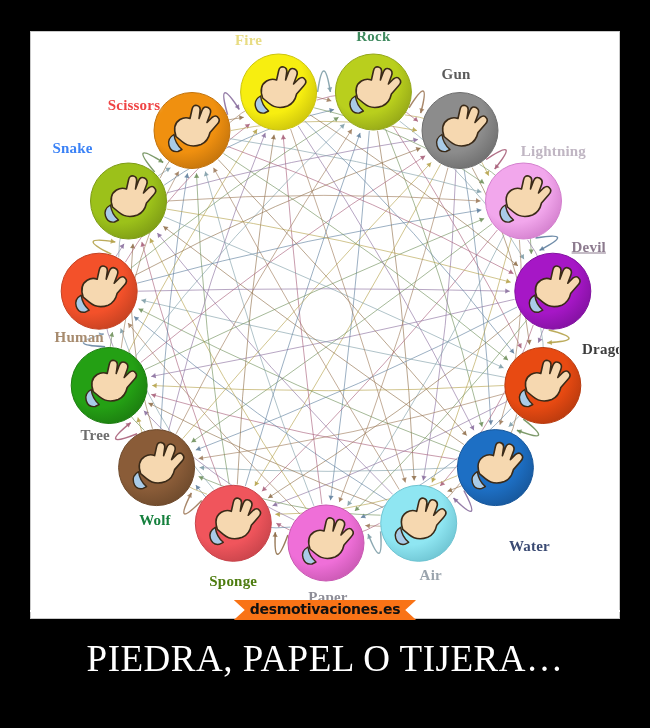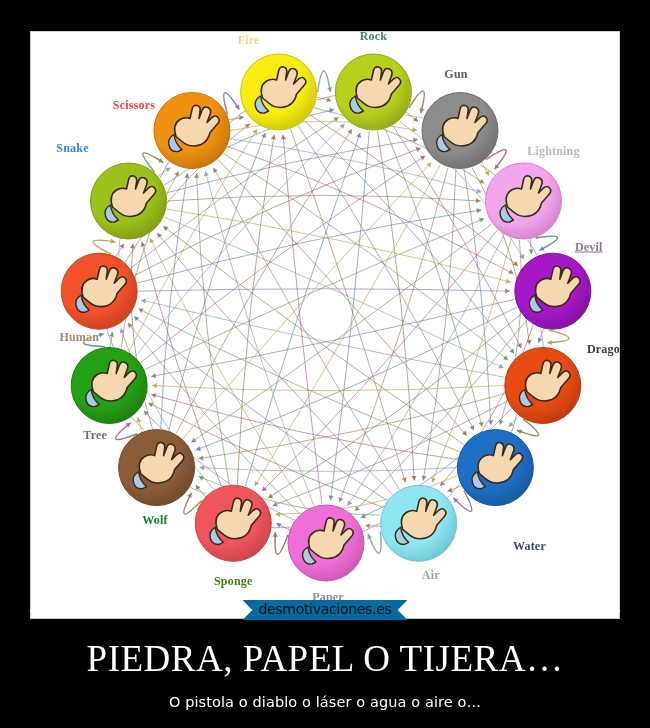--- a/index.html
+++ b/index.html
@@ -44,38 +44,38 @@
     left: 0;
     top: 0;
     display: block;
   }
 
   
   .node-label {
     position: absolute;
     font-family: "Liberation Serif", serif;
     font-weight: bold;
-    font-size: 12px;
+    font-size: 15px;
     white-space: nowrap;
     letter-spacing: 0.2px;
     text-shadow: 0 0 2px rgba(255,255,255,0.95), 0 0 4px rgba(255,255,255,0.8);
     pointer-events: none;
   }
 
   
   #watermark {
     position: absolute;
     left: 50%;
     top: 600px;
     transform: translateX(-50%);
-    background: #0369a1;
+    background: #f97316;
     color: #111111;
     font-family: "DejaVu Sans", sans-serif;
     font-size: 14px;
-    font-weight: normal;
+    font-weight: bold;
     letter-spacing: -0.3px;
     padding: 2px 16px 3px 16px;
     line-height: 15px;
     clip-path: polygon(0% 0%, 100% 0%, 94% 50%, 100% 100%, 0% 100%, 6% 50%);
   }
   #watermark-rule-l, #watermark-rule-r {
     position: absolute;
     top: 610px;
     height: 2px;
     background: #ffffff;
@@ -534,16 +534,15 @@
         </div>
     </div>
   </div>
 
   <div id="watermark-rule-l"></div>
   <div id="watermark-rule-r"></div>
   <div id="watermark">desmotivaciones.es</div>
 
   <div id="caption-block">
     <div id="poster-title">PIEDRA, PAPEL O TIJERA…</div>
-    <div id="poster-subtitle">O pistola o diablo o láser o agua o aire o…</div>
   </div>
 
 </div>
 
 </body></html>

